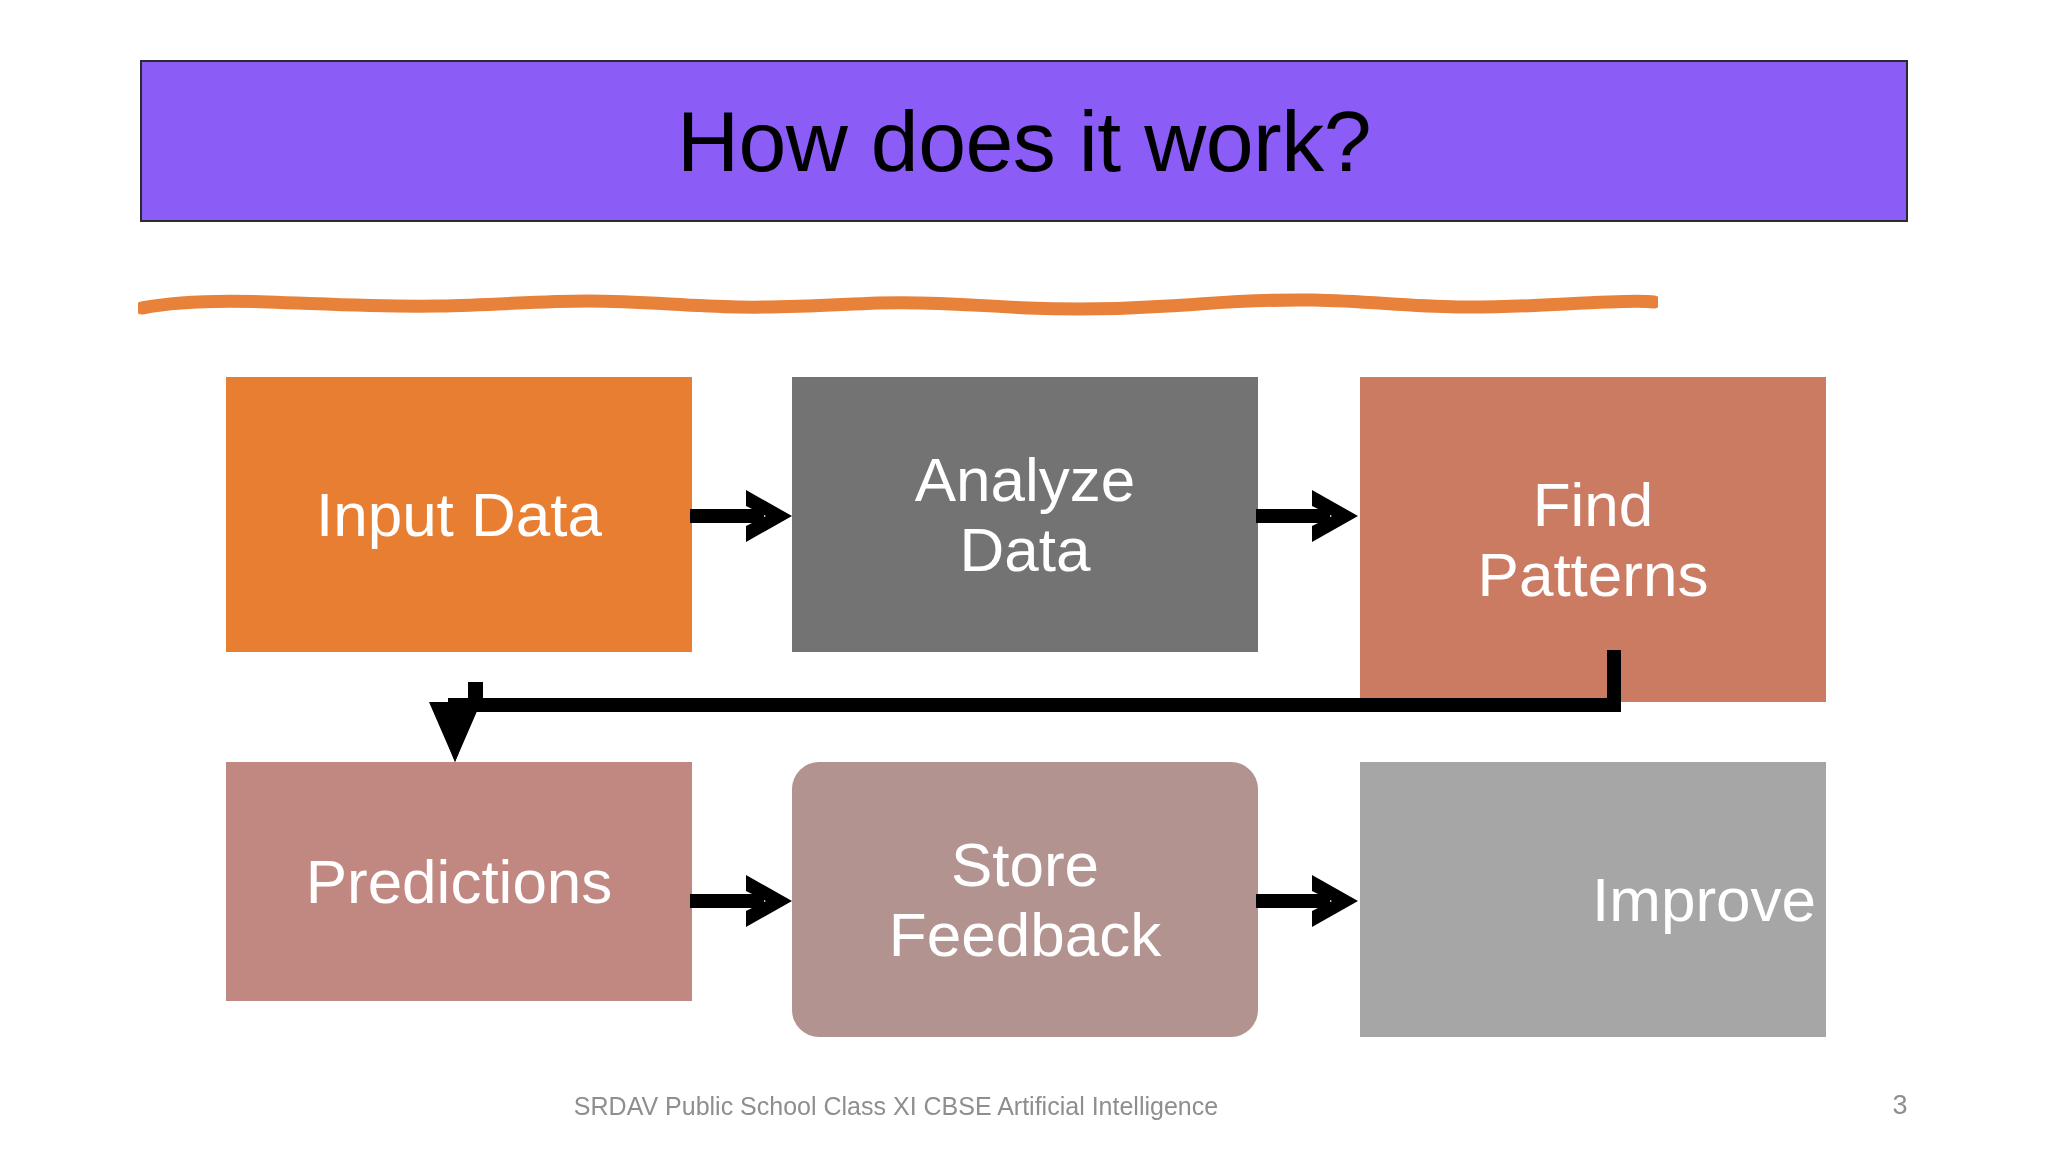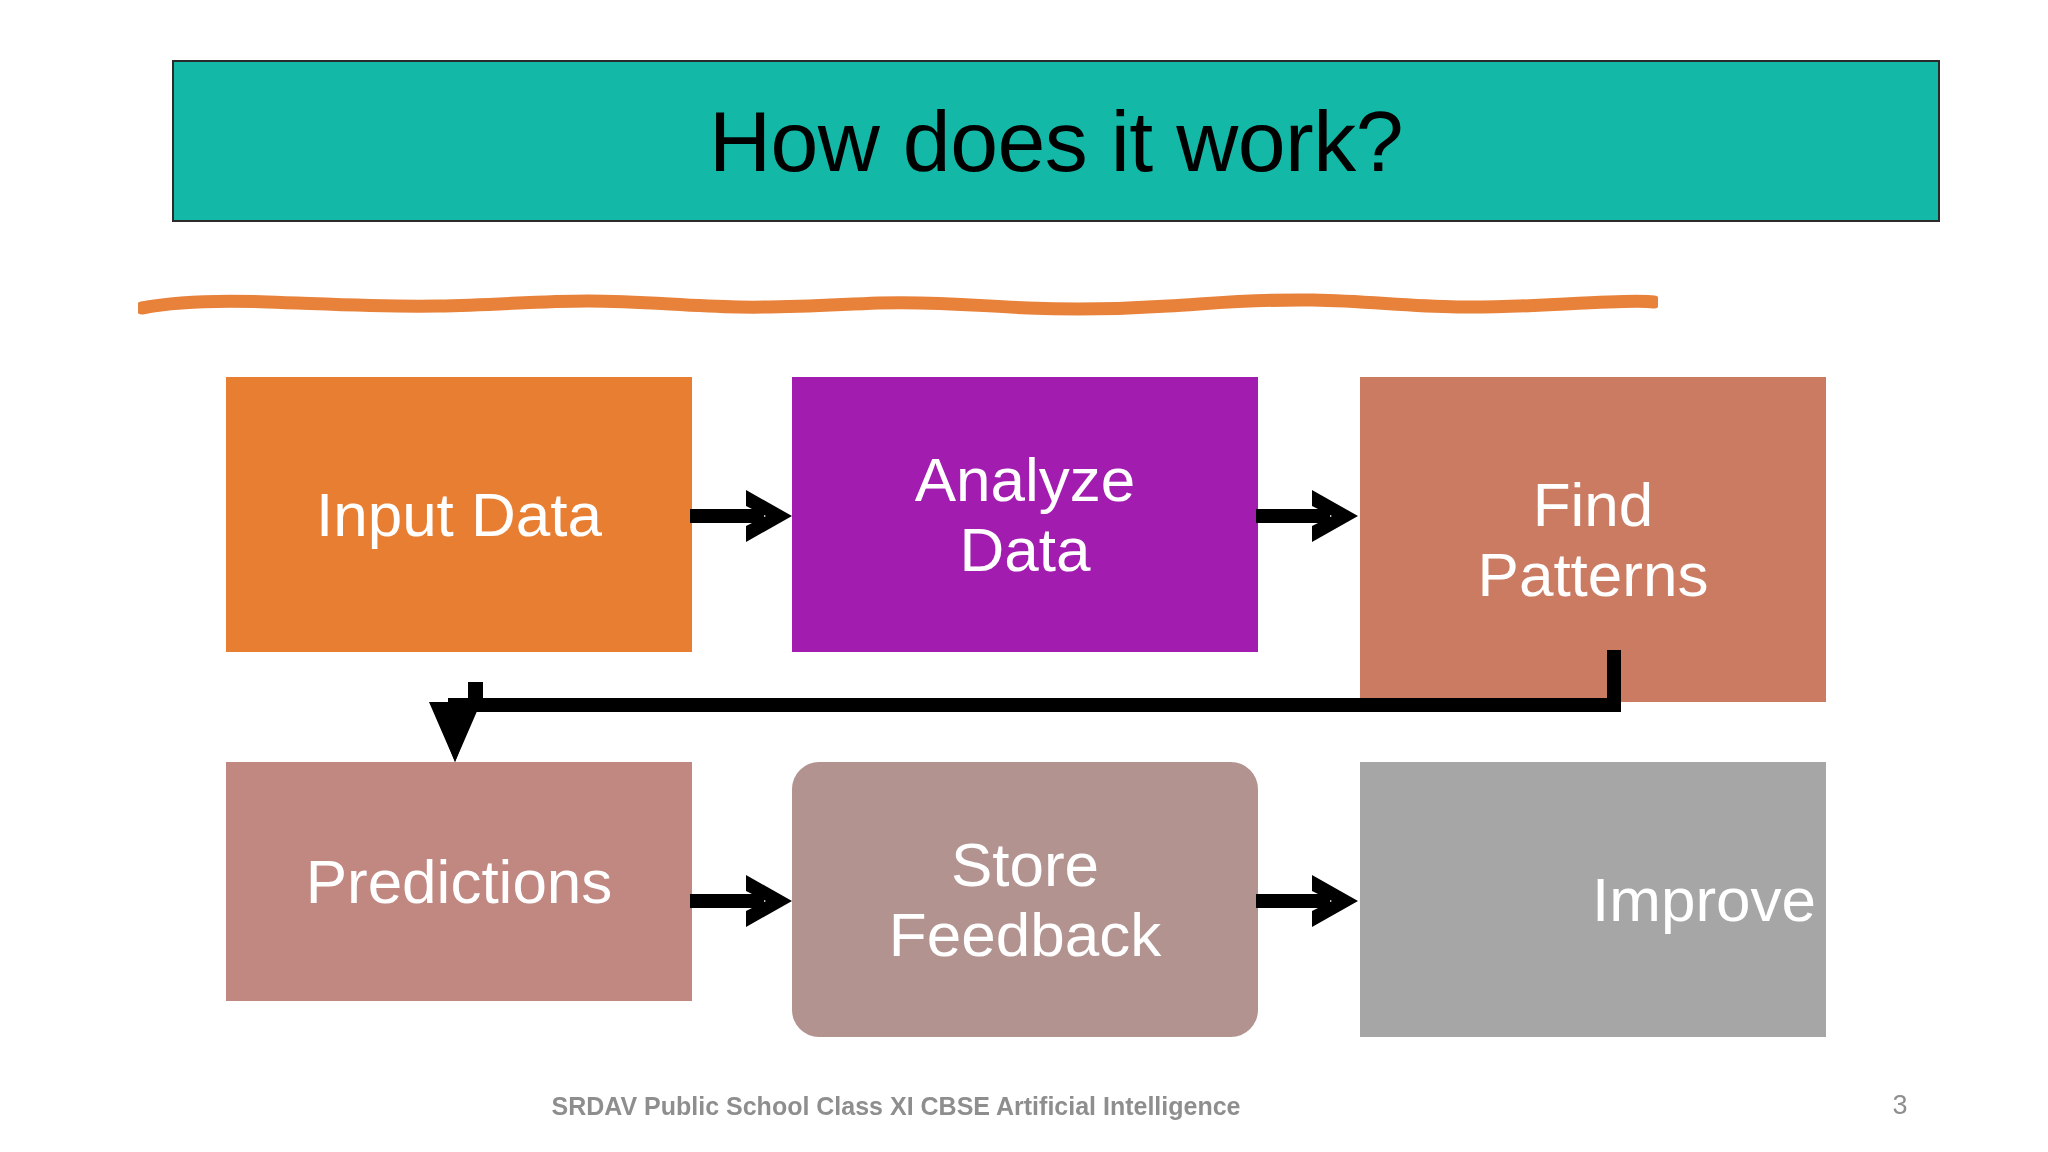--- a/index.html
+++ b/index.html
@@ -17,25 +17,24 @@
 
   
   #title-box {
     position: absolute;
     left: 140px;
     top: 60px;
     width: 1768px;
     height: 162px;
     border: 2px solid #2b2b2b;
     box-sizing: border-box;
-    background: #14b8a6;
+    background: #8b5cf6;
     display: flex;
     align-items: center;
     justify-content: center;
-    margin-left: 32px;
   }
   #title-text {
     font-size: 86px;
     font-weight: 400;
     color: #000000;
     line-height: 1;
     letter-spacing: -0.5px;
     white-space: nowrap;
   }
 
@@ -69,41 +68,40 @@
   .flow-box .box-label {
     color: #ffffff;
     font-size: 62px;
     font-weight: 400;
     line-height: 1.12;
     white-space: pre-line;
   }
 
   
   #box-input-data     { left: 226px;  top: 377px; width: 466px; height: 275px; background: #E87E31; }
-  #box-analyze-data   { left: 792px;  top: 377px; width: 466px; height: 275px; background: #a21caf; }
+  #box-analyze-data   { left: 792px;  top: 377px; width: 466px; height: 275px; background: #737373; }
   #box-find-patterns  { left: 1360px; top: 377px; width: 466px; height: 325px; background: #CC7B63; align-items: center; }
   
   #box-predictions    { left: 226px;  top: 762px; width: 466px; height: 239px; background: #C18781; }
   #box-store-feedback { left: 792px;  top: 762px; width: 466px; height: 275px; background: #B3938F; border-radius: 27px; }
   #box-improve        { left: 1360px; top: 762px; width: 466px; height: 275px; background: #A6A6A6; justify-content: flex-end; }
 
   .connector {
     position: absolute;
   }
 
   
   #footer-text {
     position: absolute;
     left: 0;
     top: 1092px;
     width: 1792px;
     text-align: center;
     font-size: 25px;
     color: #8e8e8e;
-    font-weight: bold;
   }
   #page-number {
     position: absolute;
     left: 1860px;
     top: 1090px;
     width: 80px;
     text-align: center;
     font-size: 27px;
     color: #8e8e8e;
   }

